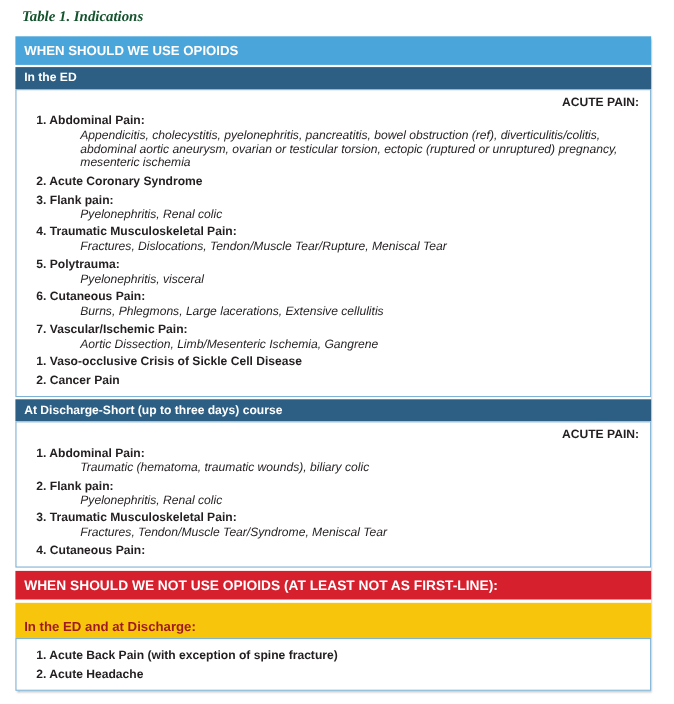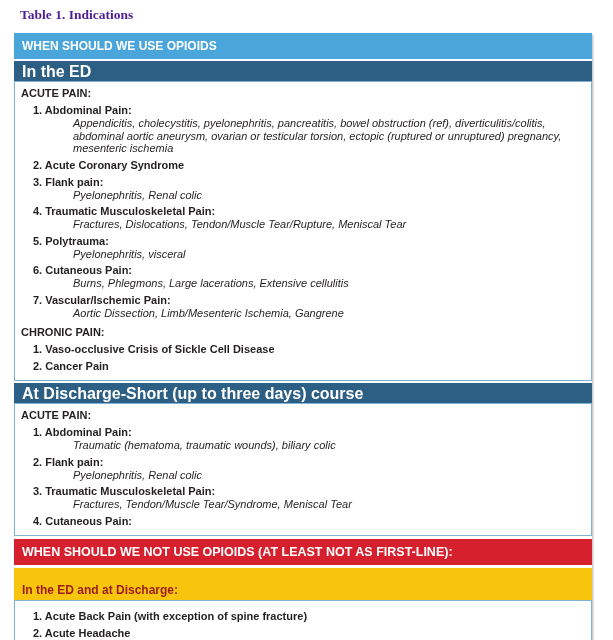--- a/index.html
+++ b/index.html
@@ -16,45 +16,46 @@
     padding: 0;
     background: #ffffff;
     width: 613px;
     height: 640px;
     overflow: hidden;
     font-family: "Liberation Sans", sans-serif;
     color: var(--text-dark);
   }
   .page-title {
     font-family: "Liberation Serif", serif;
+    font-style: italic;
     font-weight: bold;
     font-size: 13.5px;
     margin: 7px 12px 0 20px;
-    color: #4c1d95;
+    color: #14532d;
   }
   .indications-table {
     margin: 10px 0 0 14px;
     width: 578px;
     box-shadow: 1px 2px 2px rgba(0,0,0,0.30);
   }
   .bar {
     font-weight: bold;
     box-sizing: border-box;
   }
   .bar-blue {
     background: var(--header-blue);
     color: #ffffff;
     font-size: 12px;
     line-height: 13px;
     padding: 7px 8px 6px 8px;
   }
   .bar-darkblue {
     background: var(--subheader-blue);
     color: #ffffff;
-    font-size: 16px;
+    font-size: 11px;
     line-height: 13px;
     padding: 4px 8px 3px 8px;
     margin-top: 2px;
   }
   .bar-red {
     background: var(--header-red);
     color: #ffffff;
     font-size: 12.5px;
     line-height: 13px;
     padding: 7px 8px 6px 8px;
@@ -71,20 +72,21 @@
   .content-box {
     background: #ffffff;
     border: 1px solid var(--border-blue);
     padding: 5px 10px 7px 6px;
     font-size: 11px;
   }
   .group-heading {
     font-weight: bold;
     font-size: 11px;
     line-height: 13px;
+    text-align: right;
   }
   .group-heading.later {
     margin-top: 7px;
   }
   .item {
     margin: 2px 0 0 12px;
   }
   .item-label {
     font-weight: bold;
     font-size: 11px;
@@ -128,21 +130,20 @@
         <div class="item-detail">Pyelonephritis, visceral</div>
       </div>
       <div class="item">
         <div class="item-label">6. Cutaneous Pain:</div>
         <div class="item-detail">Burns, Phlegmons, Large lacerations, Extensive cellulitis</div>
       </div>
       <div class="item">
         <div class="item-label">7. Vascular/Ischemic Pain:</div>
         <div class="item-detail">Aortic Dissection, Limb/Mesenteric Ischemia, Gangrene</div>
       </div>
-      <div class="group-heading later">CHRONIC PAIN:</div>
       <div class="item">
         <div class="item-label">1. Vaso-occlusive Crisis of Sickle Cell Disease</div>
       </div>
       <div class="item">
         <div class="item-label">2. Cancer Pain</div>
       </div>
     </div>
     <div class="bar bar-darkblue">At Discharge-Short (up to three days) course</div>
     <div class="content-box">
       <div class="group-heading">ACUTE PAIN:</div>

